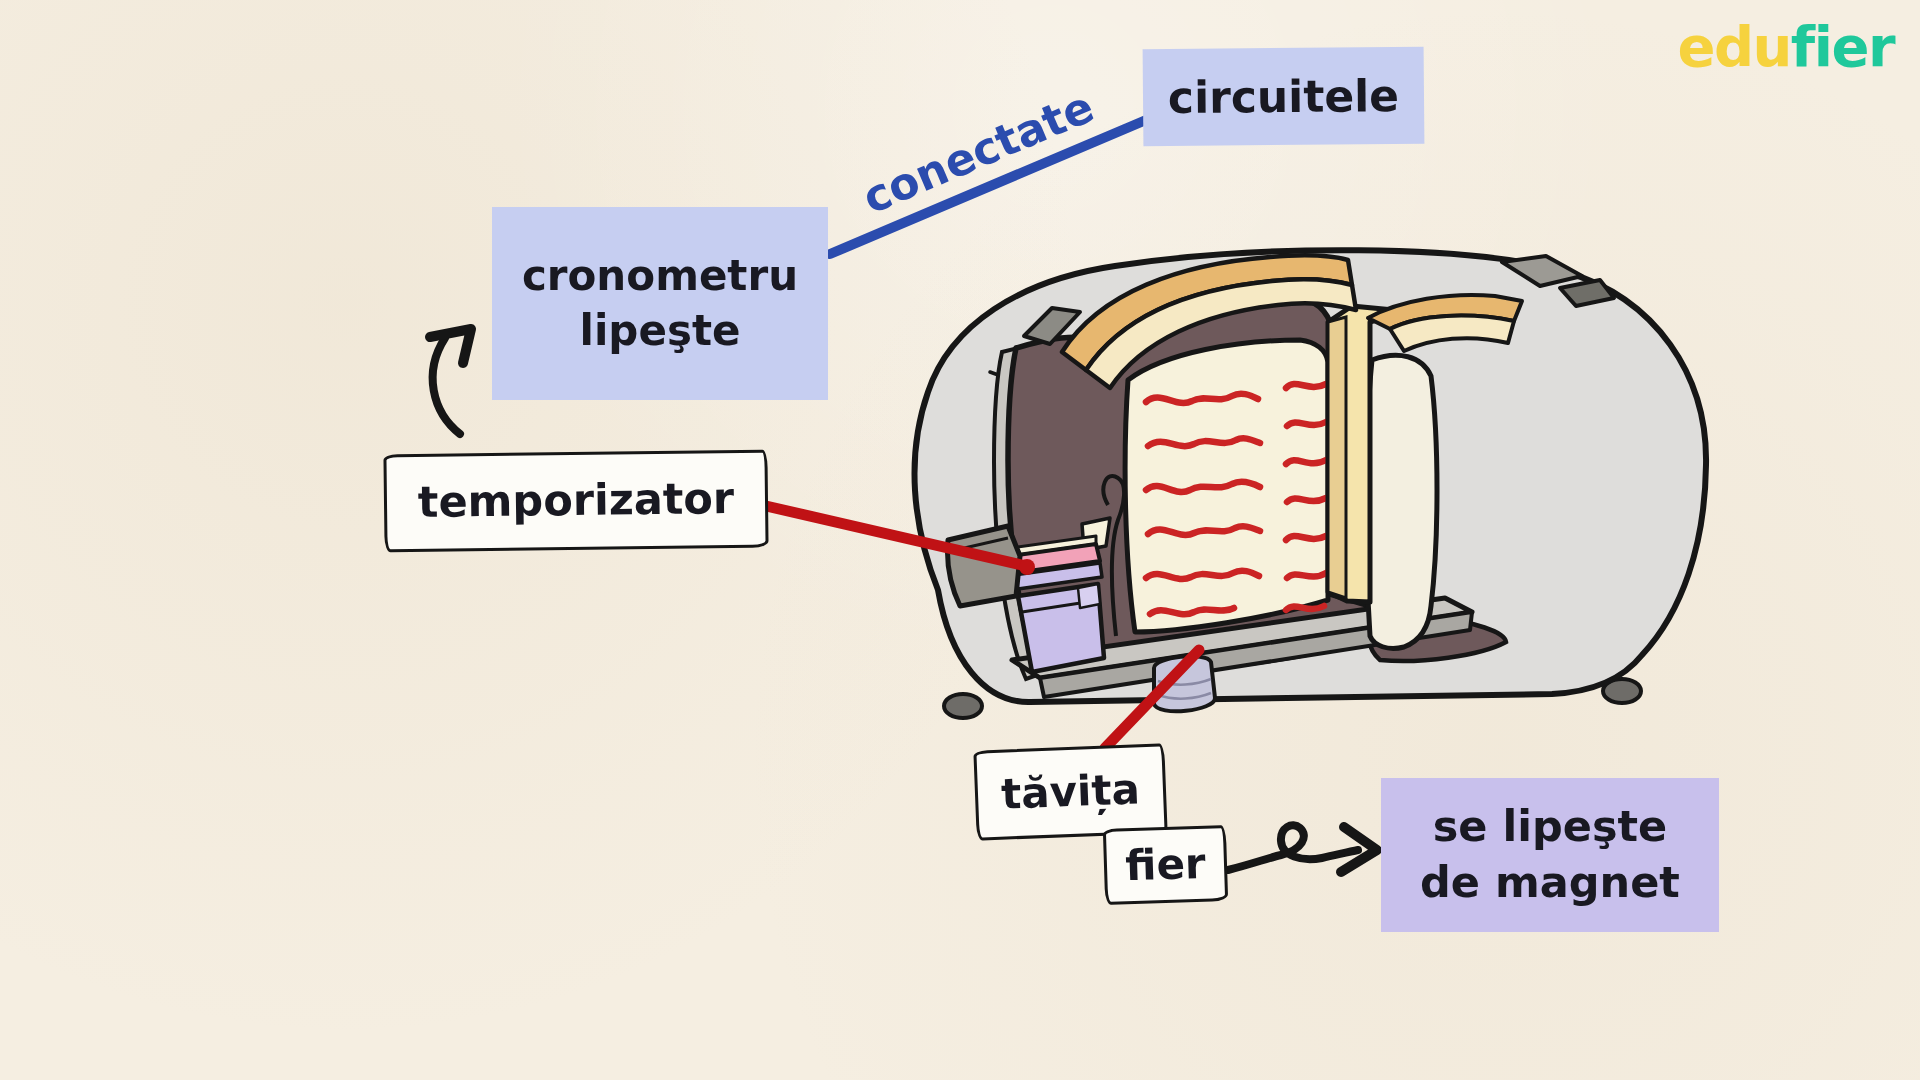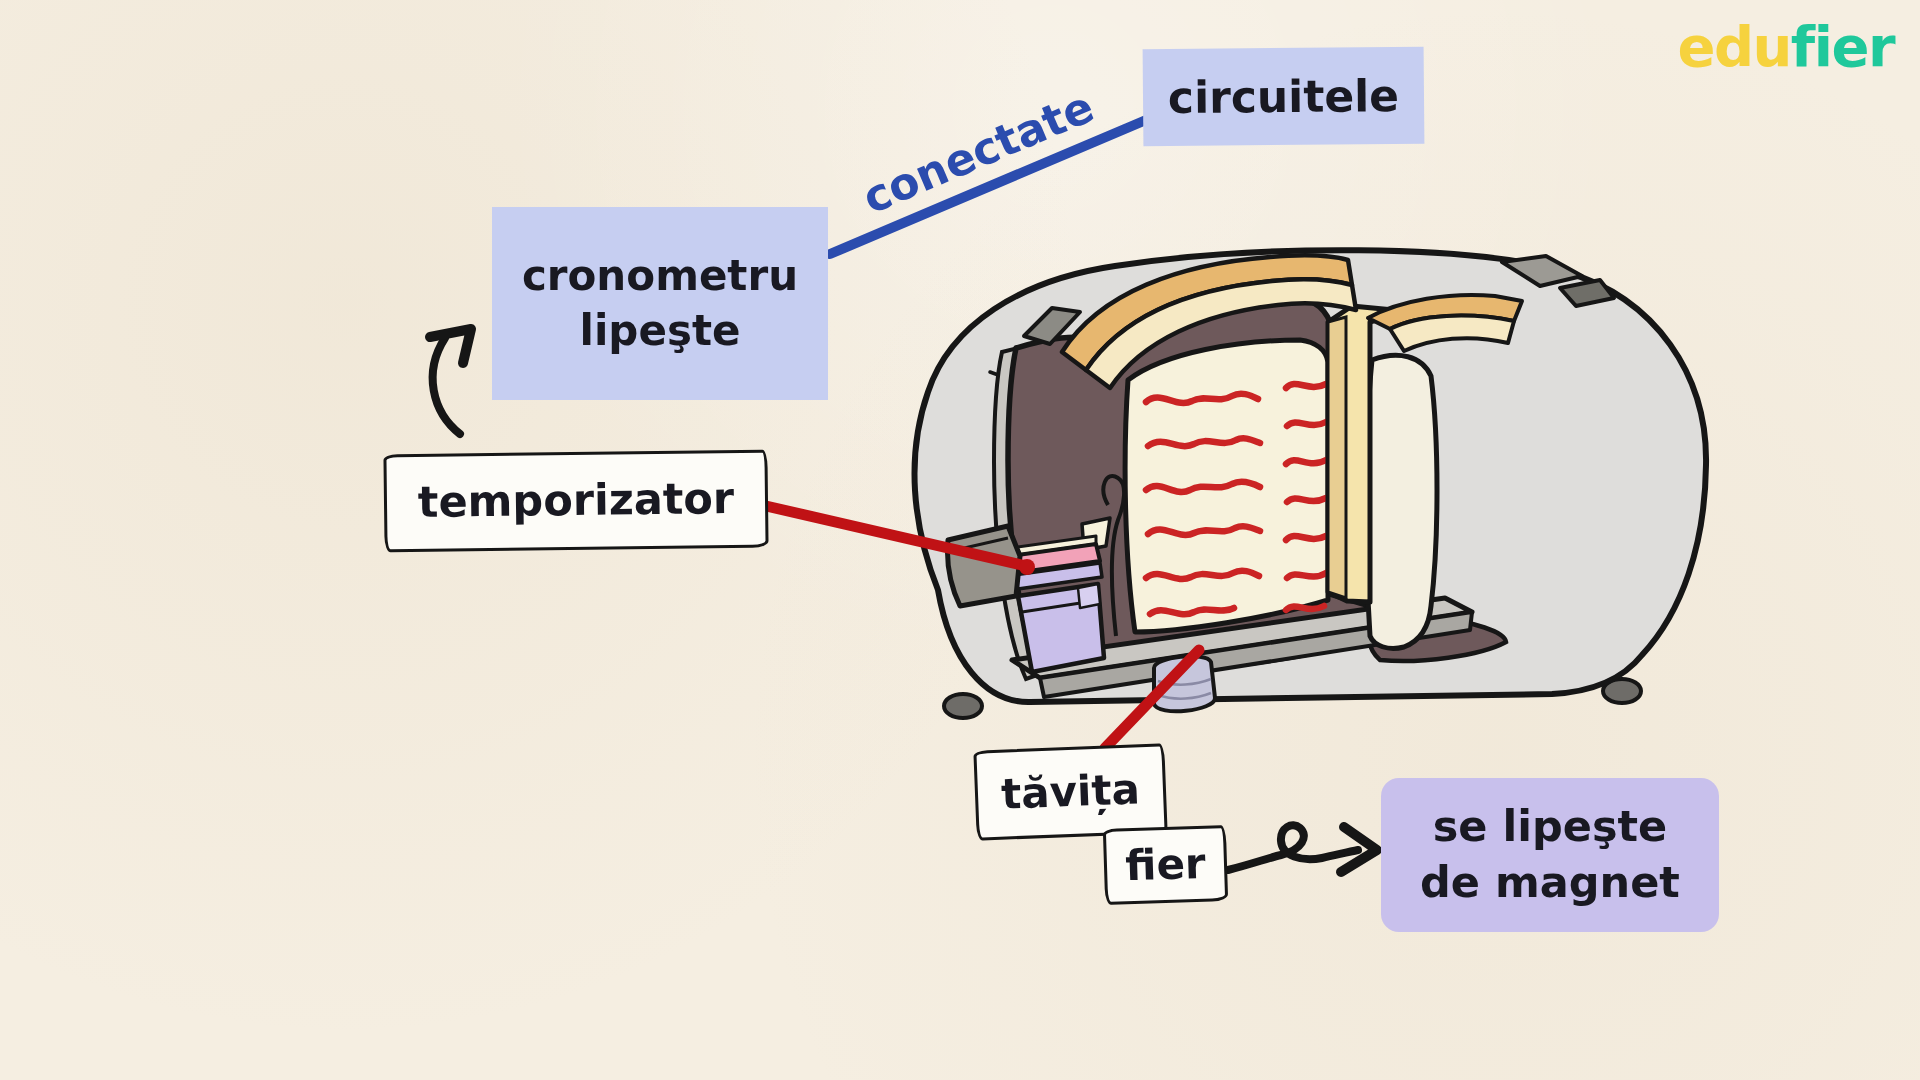--- a/index.html
+++ b/index.html
@@ -25,21 +25,21 @@
   }
   #circuitele{left:1143px;top:48px;width:281px;height:97px;font-size:44px;transform:rotate(-.5deg);}
   #cronometru{left:492px;top:207px;width:336px;height:193px;font-size:42px;}
   #conectate{
     position:absolute;left:978px;top:152px;transform:translate(-50%,-50%) rotate(-23deg);
     font-size:44px;font-weight:bold;color:#2b4cae;white-space:nowrap;
   }
   #temporizator{left:384px;top:452px;width:378px;height:92px;font-size:43px;transform:rotate(-.7deg);}
   #tavita{left:975px;top:747px;width:185px;height:84px;font-size:42px;transform:rotate(-2.2deg);}
   #fier{left:1104px;top:827px;width:117px;height:70px;font-size:42px;transform:rotate(-1.8deg);}
-  #selipeste{left:1381px;top:778px;width:338px;height:154px;font-size:43px;border-radius:18px;}
+  #selipeste{left:1381px;top:778px;width:338px;height:154px;font-size:43px;}
   .logo{
     position:absolute;right:26px;top:14px;font-size:56px;font-weight:bold;letter-spacing:-1.5px;
     white-space:nowrap;
   }
   .logo .edu{color:#f6d23e;text-align:right;}
   .logo .boom{color:#1fc89b;}
 </style>
 </head>
 <body>
 

